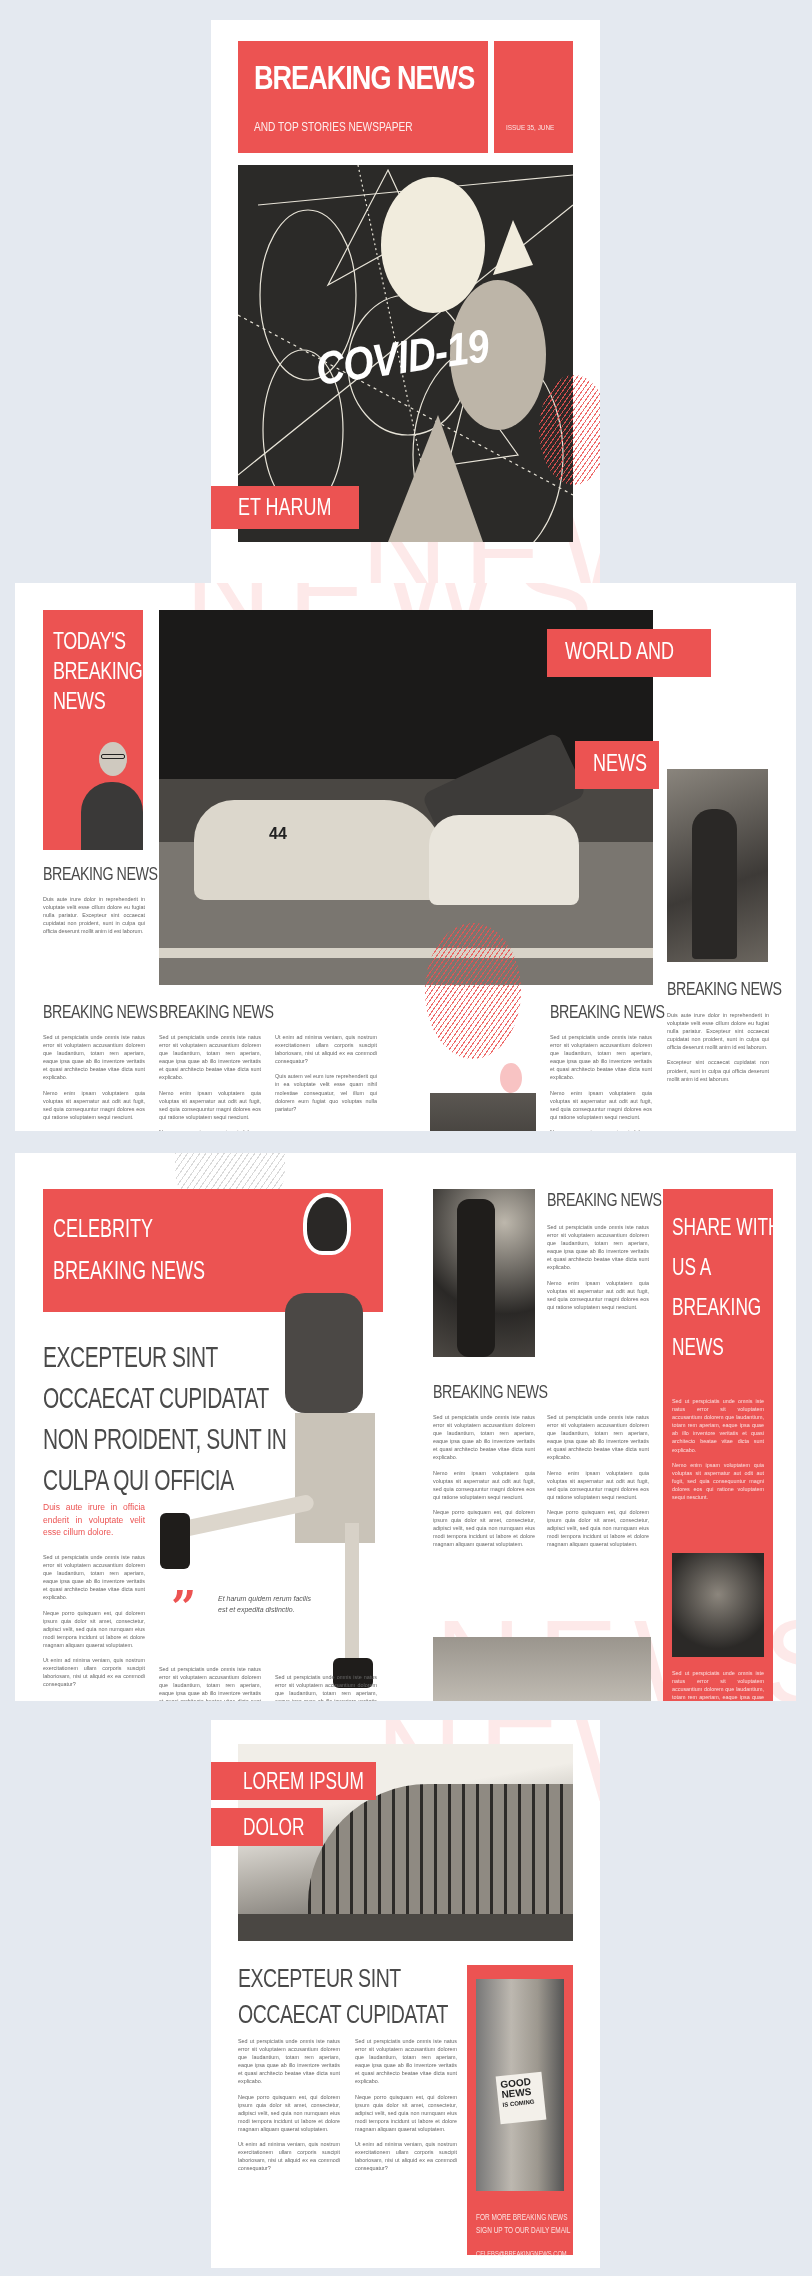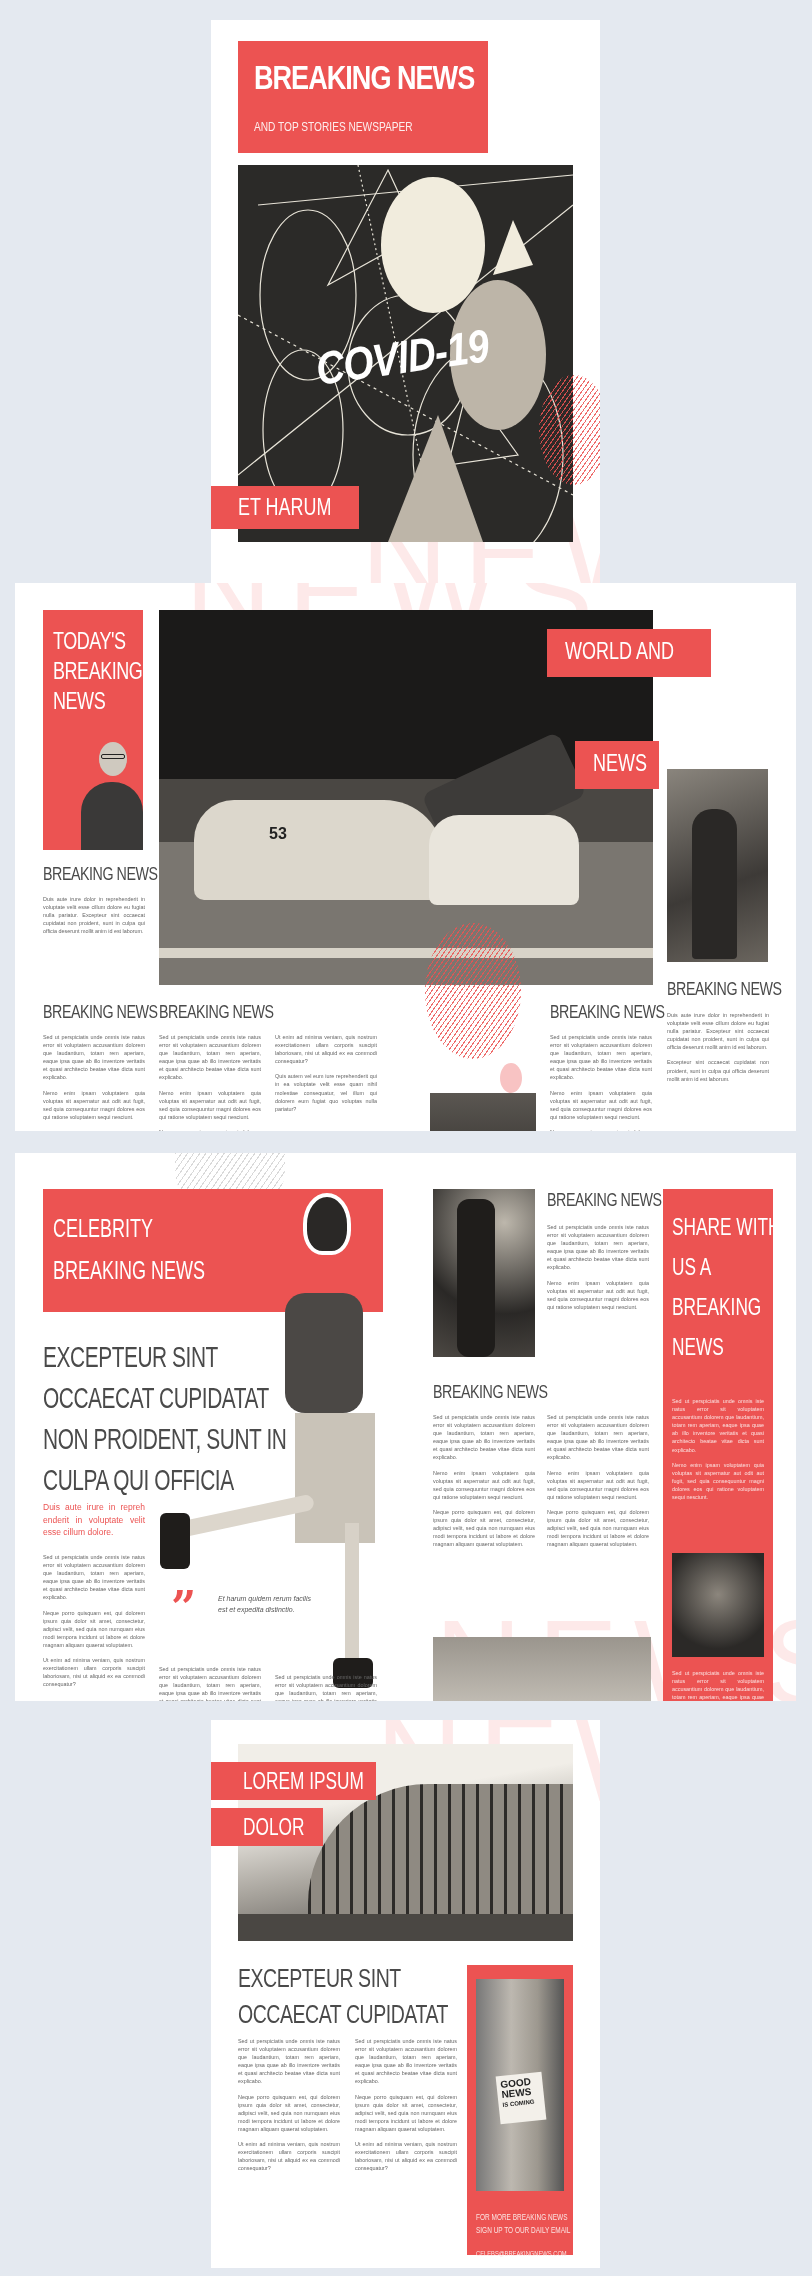--- a/index.html
+++ b/index.html
@@ -20,20 +20,23 @@
 </head>
 <body>
 
 <div class="page" data-name="page-cover" style="left:211px;top:20px;width:389px;height:546px;">
   <div class="wm" data-name="watermark-news" style="left:150px;top:465px;">NEWS</div>
 
   <div class="abs red" data-name="masthead" style="left:27px;top:21px;width:250px;height:112px;">
     <div class="abs" data-name="masthead-title" style="left:16px;top:18px;font-size:33px;font-weight:700;letter-spacing:-1.2px;transform:scaleX(0.82);transform-origin:left;white-space:nowrap;">BREAKING NEWS</div>
     <div class="abs" data-name="masthead-subtitle" style="left:16px;top:78px;font-size:13px;opacity:0.9;transform:scaleX(0.78);transform-origin:left;white-space:nowrap;">AND TOP STORIES NEWSPAPER</div>
   </div>
+  <div class="abs red" data-name="issue-box" style="left:283px;top:21px;width:79px;height:112px;">
+    <div class="abs" data-name="issue-label" style="left:12px;top:82px;font-size:8px;opacity:0.85;white-space:nowrap;transform:scaleX(0.8);transform-origin:left;">ISSUE 35, JUNE</div>
+  </div>
 
   <div class="photo" data-name="covid-hero-image" style="left:27px;top:145px;width:335px;height:377px;background:#2b2a28;">
     <svg width="335" height="377" viewBox="0 0 335 377" data-name="geometric-artwork-icon">
       <g fill="none" stroke="#e8e4d8" stroke-width="1.2">
         <ellipse cx="70" cy="130" rx="48" ry="85"></ellipse>
         <ellipse cx="170" cy="200" rx="60" ry="70"></ellipse>
         <ellipse cx="250" cy="290" rx="75" ry="110"></ellipse>
         <ellipse cx="65" cy="265" rx="40" ry="80"></ellipse>
         <line x1="0" y1="150" x2="335" y2="330" stroke-dasharray="3 4"></line>
         <line x1="20" y1="40" x2="335" y2="10"></line>
@@ -82,21 +85,21 @@
     </div>
     <div class="abs" data-name="reporter-portrait" style="left:36px;top:132px;width:64px;height:108px;">
       <div style="position:absolute;left:20px;top:0;width:28px;height:34px;border-radius:50%;background:#cfc9bf;"></div>
       <div style="position:absolute;left:22px;top:12px;width:24px;height:5px;border:1px solid #222;border-radius:2px;"></div>
       <div style="position:absolute;left:2px;top:40px;width:62px;height:68px;border-radius:30px 30px 0 0;background:#3a3938;"></div>
     </div>
   </div>
 
   <div class="photo" data-name="rally-cars-image" style="left:144px;top:27px;width:494px;height:375px;background:linear-gradient(#1b1a19 0 45%, #4a4743 45% 62%, #7a7670 62% 100%);">
     <div class="abs" style="left:35px;top:190px;width:250px;height:100px;border-radius:40px 60px 10px 10px;background:#dcd7cc;" data-name="rally-car-shape"></div>
-    <div class="abs" style="left:110px;top:215px;font-size:16px;font-weight:700;color:#222;" data-name="car-number">53</div>
+    <div class="abs" style="left:110px;top:215px;font-size:16px;font-weight:700;color:#222;" data-name="car-number">44</div>
     <div class="abs" style="left:270px;top:150px;width:150px;height:70px;transform:rotate(-25deg);background:#3d3b39;border-radius:10px;" data-name="flipped-car-shape"></div>
     <div class="abs" style="left:270px;top:205px;width:150px;height:90px;border-radius:30px 30px 8px 8px;background:#e9e5dc;" data-name="rally-car-2-shape"></div>
     <div class="abs" style="left:0;top:338px;width:494px;height:10px;background:#d8d3c8;" data-name="track-line"></div>
   </div>
 
   <div class="abs red" data-name="world-tag-1" style="left:532px;top:46px;width:164px;height:48px;padding-left:24px;">
       <div class="abs" data-name="world-tag-text" style="left:18px;top:8px;font-size:24px;transform:scaleX(0.75);transform-origin:left;white-space:nowrap;">WORLD AND</div>
     </div>
   <div class="abs red" data-name="world-tag-3" style="left:560px;top:158px;width:84px;height:48px;">
       <div class="abs" data-name="world-tag-text" style="left:18px;top:8px;font-size:24px;transform:scaleX(0.75);transform-origin:left;white-space:nowrap;">NEWS</div>
@@ -171,21 +174,21 @@
     <div class="abs" style="left:190px;top:330px;width:14px;height:140px;background:#d7d1c7;"></div>
     <div class="abs" style="left:178px;top:465px;width:40px;height:30px;background:#1f1d1b;border-radius:6px;"></div>
   </div>
 
   <div class="abs hd" data-name="celebrity-headline" style="left:28px;top:184px;font-size:29px;line-height:41px;">
     <div data-name="headline-line" style="transform:scaleX(0.72);transform-origin:left;white-space:nowrap;">EXCEPTEUR SINT</div>
     <div data-name="headline-line" style="transform:scaleX(0.72);transform-origin:left;white-space:nowrap;">OCCAECAT CUPIDATAT</div>
     <div data-name="headline-line" style="transform:scaleX(0.72);transform-origin:left;white-space:nowrap;">NON PROIDENT, SUNT IN</div>
     <div data-name="headline-line" style="transform:scaleX(0.72);transform-origin:left;white-space:nowrap;">CULPA QUI OFFICIA</div>
   </div>
-  <div class="abs" data-name="red-lead" style="left:28px;top:348px;width:102px;font-size:8.5px;line-height:12.5px;color:#ec5352;text-align:justify;">Duis aute irure  in repreh enderit in voluptate velit esse cillum dolore.</div>
+  <div class="abs" data-name="red-lead" style="left:28px;top:348px;width:102px;font-size:8.5px;line-height:12.5px;color:#ec5352;text-align:justify;">Duis aute irure  in officia enderit in voluptate velit esse cillum dolore.</div>
   <div class="abs body" data-name="celeb-col1-body" style="left:28px;top:400px;width:102px;">
     <p data-name="paragraph">Sed ut perspiciatis unde omnis iste natus error sit voluptatem accusantium dolorem que laudantium, totam rem aperiam, eaque ipsa quae ab illo inventore veritatis et quasi architecto beatae vitae dicta sunt explicabo.</p>
     <p data-name="paragraph">Neque porro quisquam est, qui dolorem ipsum quia dolor sit amet, consectetur, adipisci velit, sed quia non numquam eius modi tempora incidunt ut labore et dolore magnam aliquam quaerat voluptatem.</p>
     <p data-name="paragraph">Ut enim ad minima veniam, quis nostrum exercitationem ullam corporis suscipit laboriosam, nisi ut aliquid ex ea commodi consequatur?</p>
   </div>
   <div class="abs quote-mark" data-name="quote-icon" style="left:156px;top:440px;font-size:44px;line-height:30px;">”</div>
   <div class="abs" data-name="celebrity-quote" style="left:203px;top:440px;width:100px;font-size:7px;line-height:11px;font-style:italic;color:#555;">Et harum quidem rerum facilis est et expedita distinctio.</div>
   <div class="abs body" data-name="celeb-col2-body" style="left:144px;top:512px;width:102px;">
     <p data-name="paragraph">Sed ut perspiciatis unde omnis iste natus error sit voluptatem accusantium dolorem que laudantium, totam rem aperiam, eaque ipsa quae ab illo inventore veritatis et quasi architecto beatae vitae dicta sunt explicabo.</p>
   </div>

